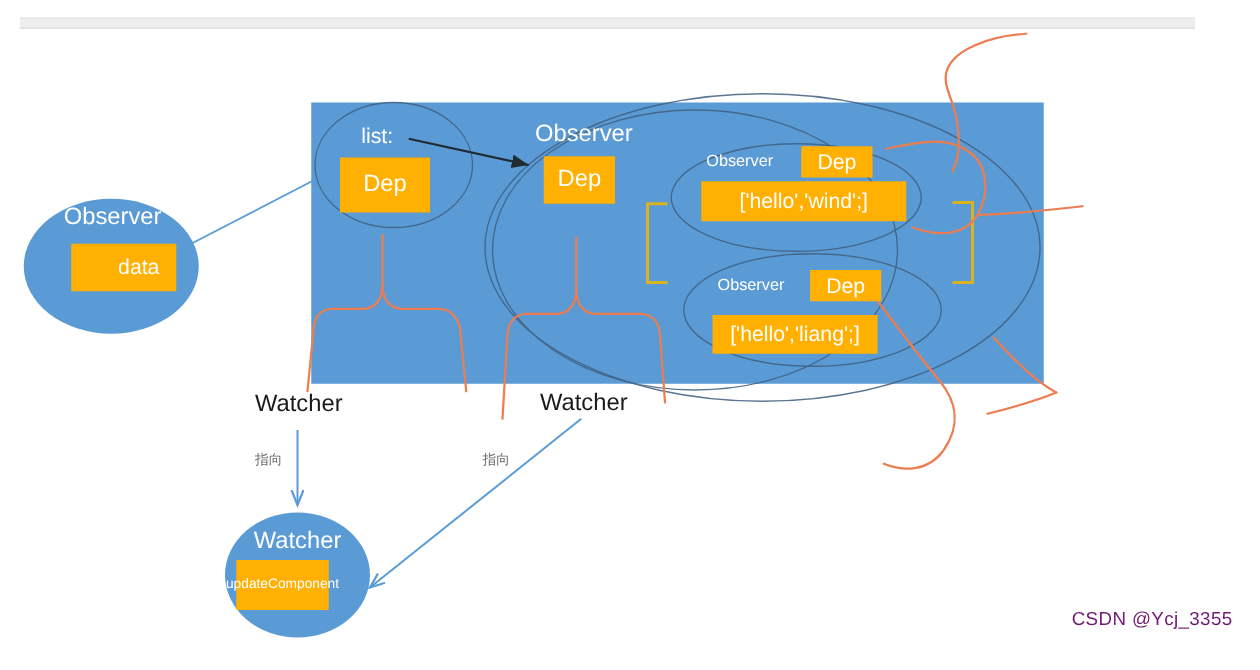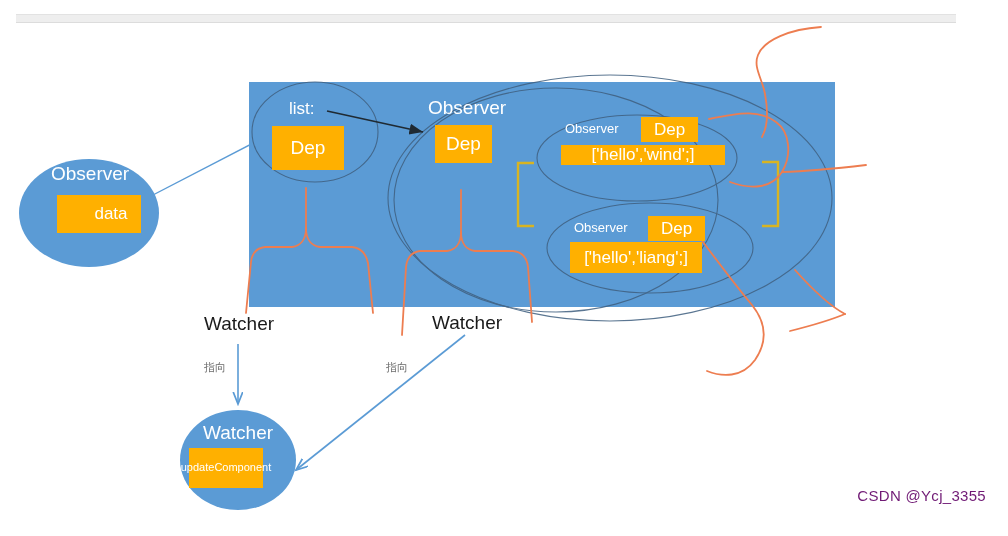--- a/index.html
+++ b/index.html
@@ -132,25 +132,25 @@
 </svg>
 
 <div class="box-orange" style="left:57px; top:195px; width:84px; height:38px; font-size:17px;padding-left:24px;">data</div>
 
 <div class="box-orange" style="left:272px; top:126px; width:72px; height:44px; font-size:19px;">Dep</div>
 
 <div class="box-orange" style="left:435px; top:125px; width:57px; height:38px; font-size:19px;">Dep</div>
 
 <div class="box-orange" style="left:641px; top:117px; width:57px; height:25px; font-size:17px;">Dep</div>
 
-<div class="box-orange" style="left:561px; top:145px; width:164px; height:20px; font-size:17px;">['hello','wind';]</div>
+<div class="box-orange" style="left:561px; top:145px; width:164px; height:32px; font-size:17px;">['hello','wind';]</div>
 
 <div class="box-orange" style="left:648px; top:216px; width:57px; height:25px; font-size:17px;">Dep</div>
 
-<div class="box-orange" style="left:570px; top:242px; width:132px; height:31px; font-size:17px;">['hello','liang';]</div>
+<div class="box-orange" style="left:570px; top:252px; width:132px; height:31px; font-size:17px;">['hello','liang';]</div>
 
 <div class="box-orange" style="left:189px; top:448px; width:74px; height:40px; font-size:11px; padding:0 3px;">updateComponent</div>
 
 <div class="lbl t-white" style="left:51px; top:163px; font-size:19px;">Observer</div>
 
 <div class="lbl t-white" style="left:289px; top:99px; font-size:17px;text-align:right;">list:</div>
 
 <div class="lbl t-white" style="left:428px; top:97px; font-size:19px;">Observer</div>
 
 <div class="lbl t-white" style="left:565px; top:121px; font-size:13px;">Observer</div>

